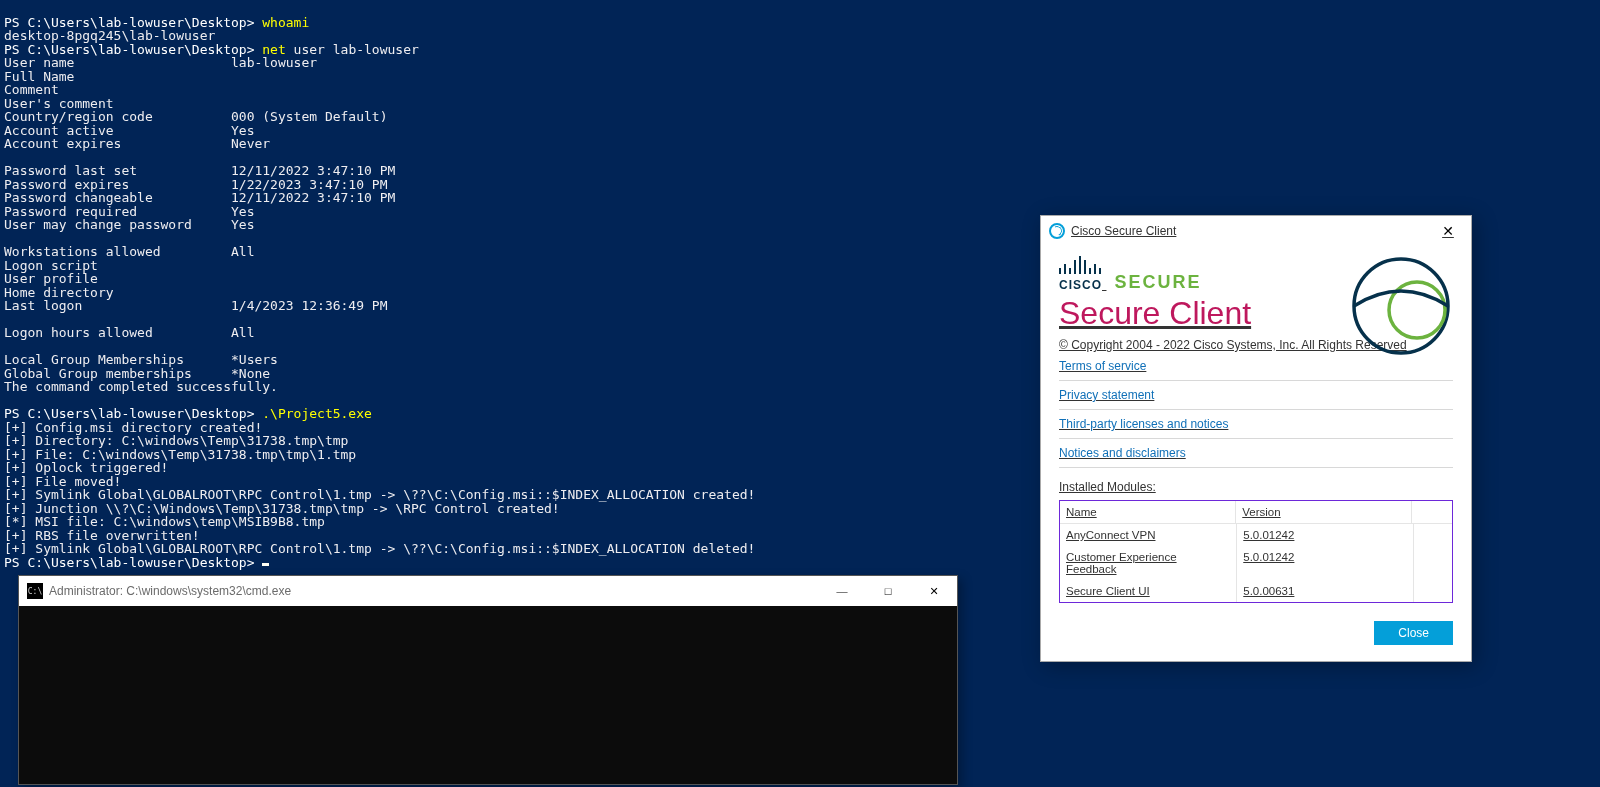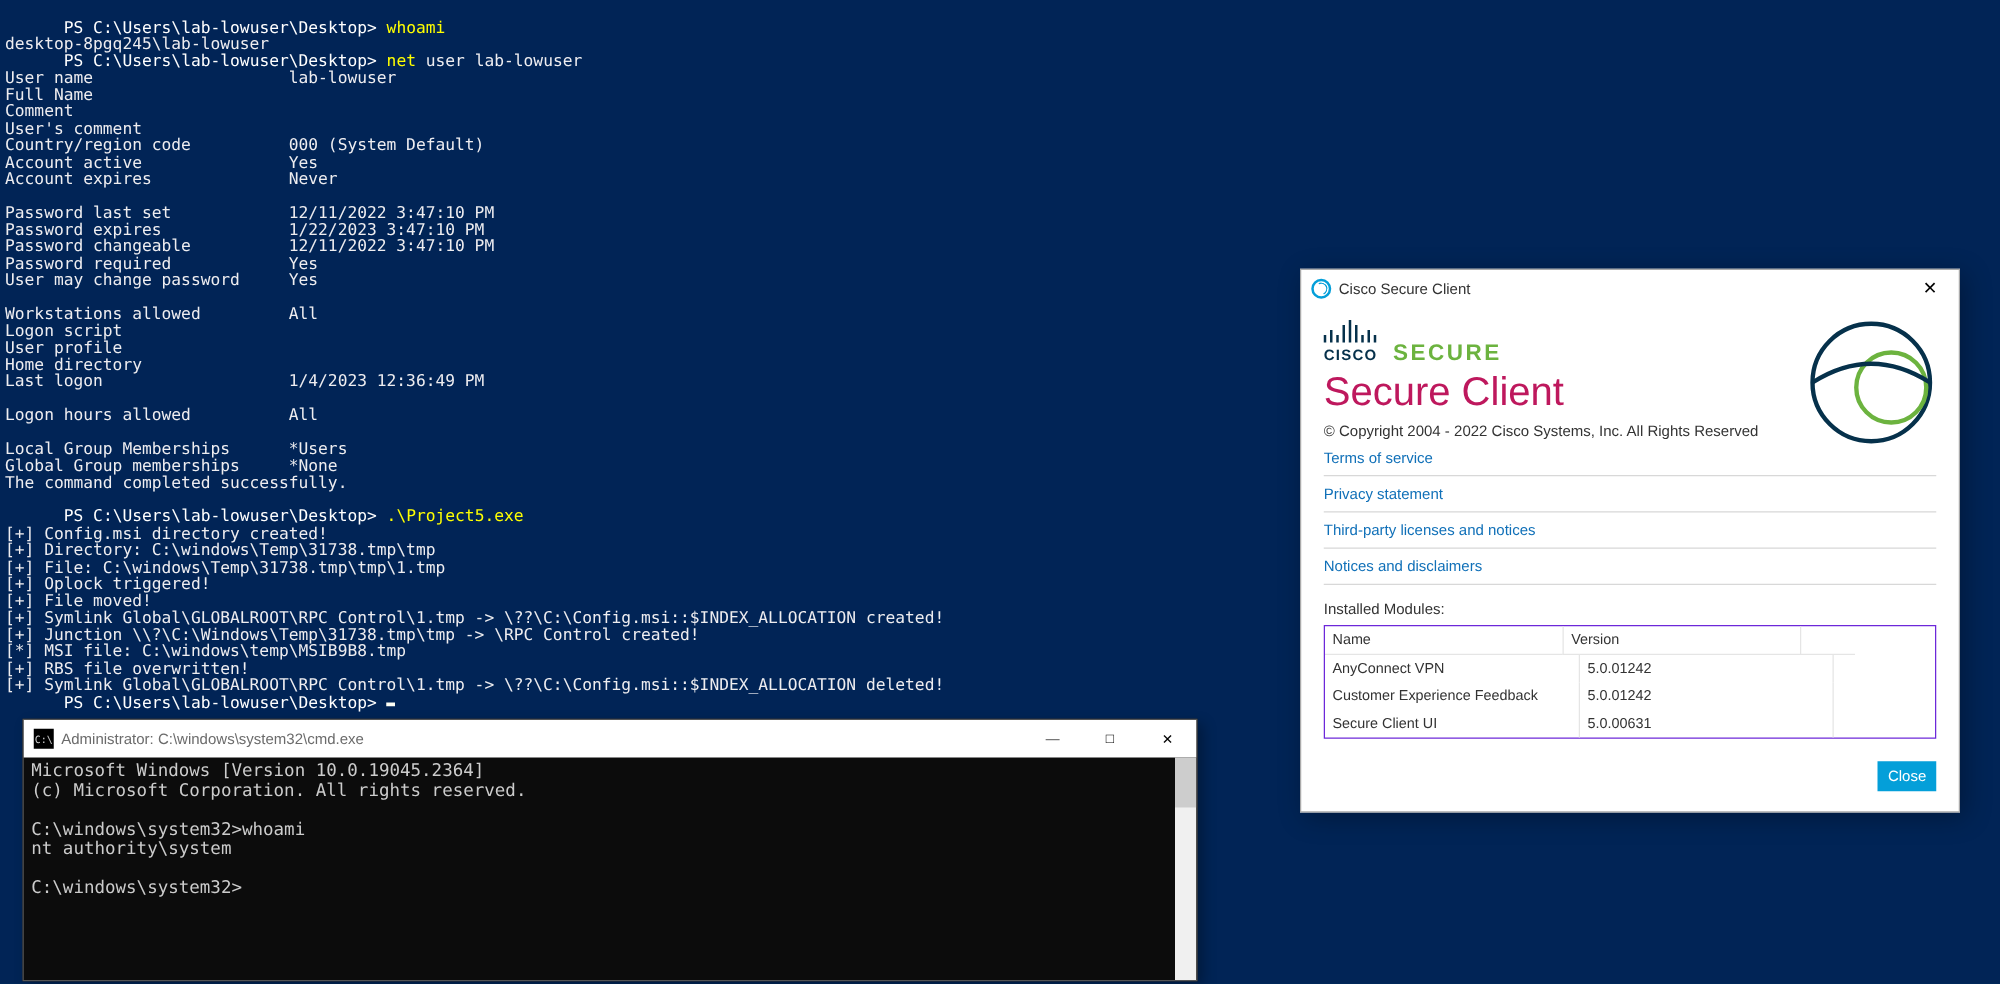--- a/index.html
+++ b/index.html
@@ -20,21 +20,21 @@
     width: 1600px;
     height: 787px;
     background: #012456;
     font-family: Consolas, monospace;
     font-size: 13px;
     line-height: 13.5px;
     color: #eeedf0;
     padding: 2px 4px;
     white-space: pre;
   }
-  .ps-prompt { color: #fff; margin-left: 47px; }
+  .ps-prompt { color: #fff; }
   .ps-cmd { color: #ffff00; }
   .ps-cursor { background: #fefff5; display:inline-block; width:7px; height:3px; vertical-align: baseline; margin-bottom:1px; }
   .cmd-window {
     position: absolute;
     left: 18px;
     top: 575px;
     width: 940px;
     height: 210px;
     background: #0c0c0c;
     border: 1px solid #555;
@@ -75,26 +75,27 @@
     position:absolute; right:0; top:0; bottom:0; width:17px;
     background:#f0f0f0;
   }
   .cmd-scrollthumb {
     position:absolute; left:0; right:0; top:0; height:40px; background:#cdcdcd;
   }
   .cisco-window {
     position: absolute;
     left: 1040px;
     top: 215px;
-    width: 528px;
+    width: 432px;
     background: #fff;
     border: 1px solid #aaa;
     box-shadow: 4px 4px 20px rgba(0,0,0,.3);
     font-family: "Segoe UI", sans-serif;
     color: #333;
+    text-decoration: underline;
   }
   .cisco-titlebar {
     height: 30px;
     display:flex;
     align-items:center;
     padding:0 0 0 8px;
     font-size: 12px;
     color:#333;
   }
   .cisco-icon {
@@ -153,21 +154,21 @@
   .cisco-col1 { width:190px; }
   .cisco-col2 { width:190px; border-left:1px solid #e5e5e5;}
   .cisco-col3 { width:44px; border-left:1px solid #e5e5e5;}
   .cisco-tr { display:flex;gap:13px; }
   .cisco-tr > div { color:#333; }
   .cisco-footer { text-align:right; margin-top:18px; }
   .cisco-closebtn {
     background:#049fd9;
     color:#fff;
     border:none;
-    padding:5px 8px;
+    padding:5px 24px;
     font-size:12px;
   }
 </style>
 </head>
 <body>
 
 <div class="ps-window">
 <span class="ps-prompt">PS C:\Users\lab-lowuser\Desktop&gt; </span><span class="ps-cmd">whoami</span>
 <span>desktop-8pgq245\lab-lowuser</span>
 <span class="ps-prompt">PS C:\Users\lab-lowuser\Desktop&gt; </span><span class="ps-cmd">net </span><span>user lab-lowuser</span>
@@ -212,27 +213,20 @@
 </div>
 
 <div class="cmd-window">
   <div class="cmd-titlebar">
     <div class="cmd-icon">C:\</div>
     <div class="cmd-title">Administrator: C:\windows\system32\cmd.exe</div>
     <div class="cmd-winbtn">—</div>
     <div class="cmd-winbtn">□</div>
     <div class="cmd-winbtn">✕</div>
   </div>
-  <div class="cmd-body"><span id="cmd-lines">Microsoft Windows [Version 10.0.19045.2364]
-(c) Microsoft Corporation. All rights reserved.
-
-C:\windows\system32&gt;whoami
-nt authority\system
-
-C:\windows\system32&gt;</span><div class="cmd-scroll"><div class="cmd-scrollthumb"></div></div></div>
 </div>
 
 <div class="cisco-window">
   <div class="cisco-titlebar">
     <div class="cisco-icon"></div>
     <div style="flex:1">Cisco Secure Client</div>
     <div class="cisco-close">✕</div>
   </div>
   <div class="cisco-content">
     <svg class="cisco-globe" viewBox="0 0 100 100">

